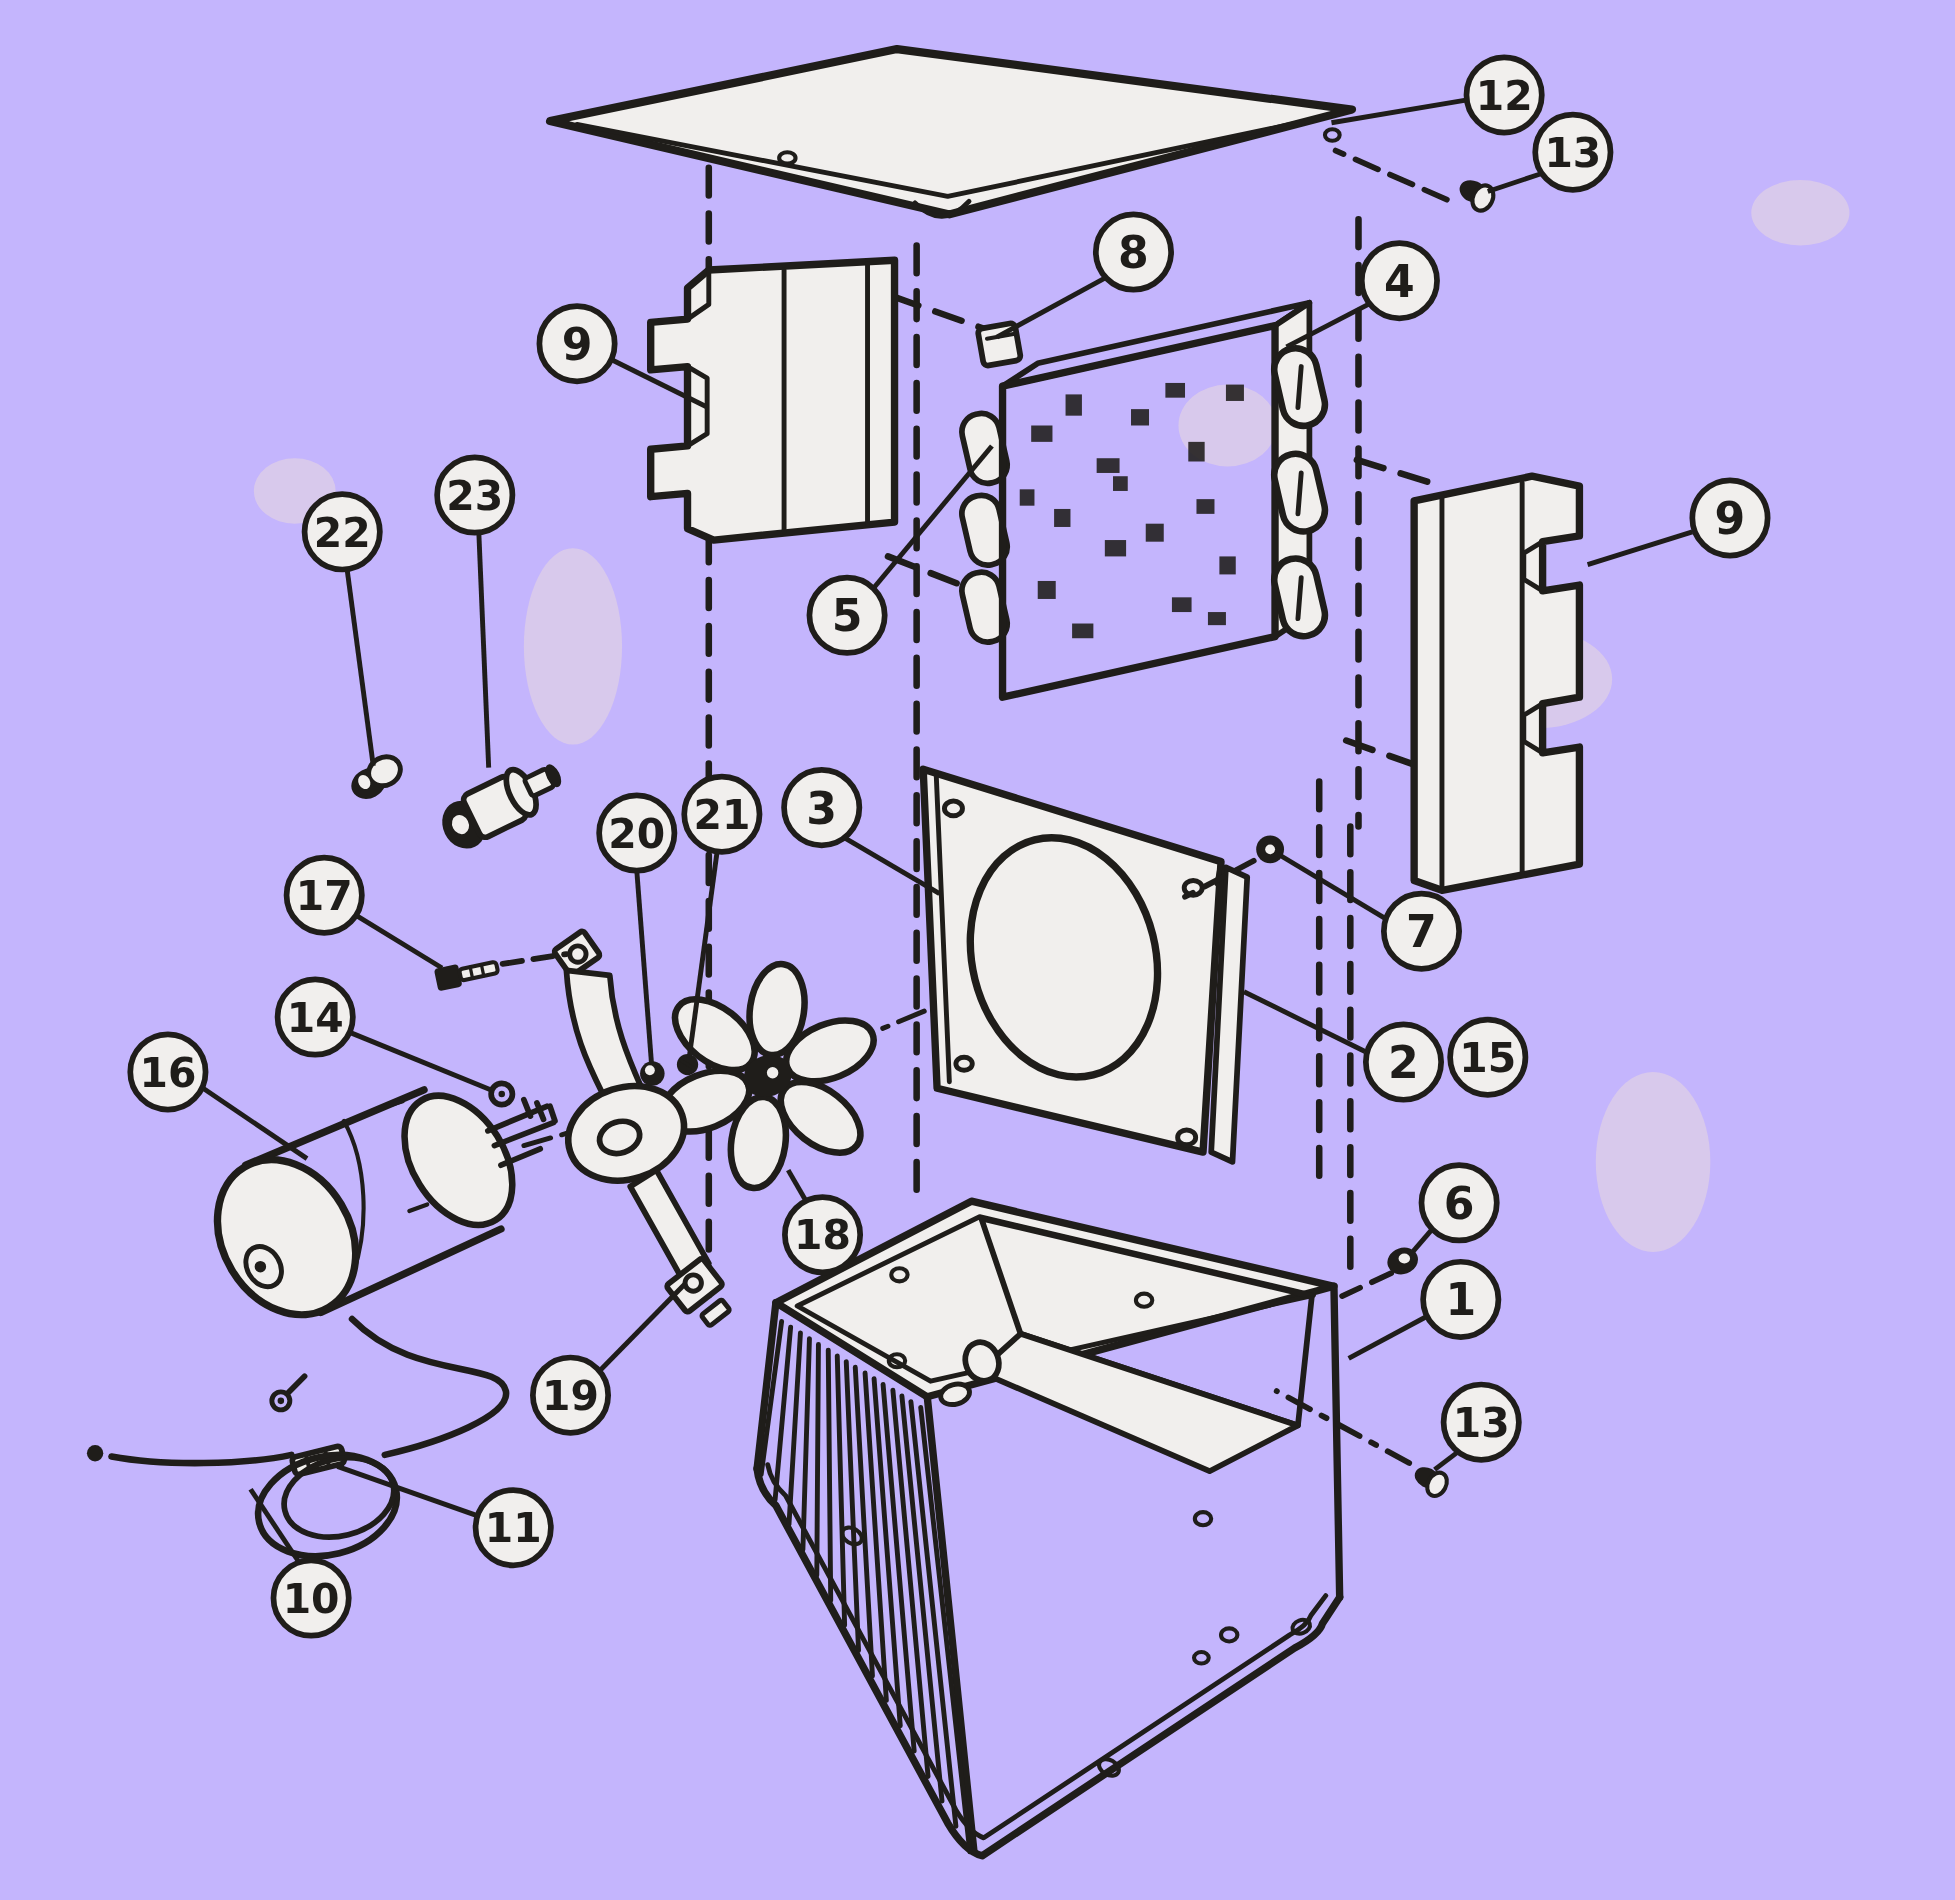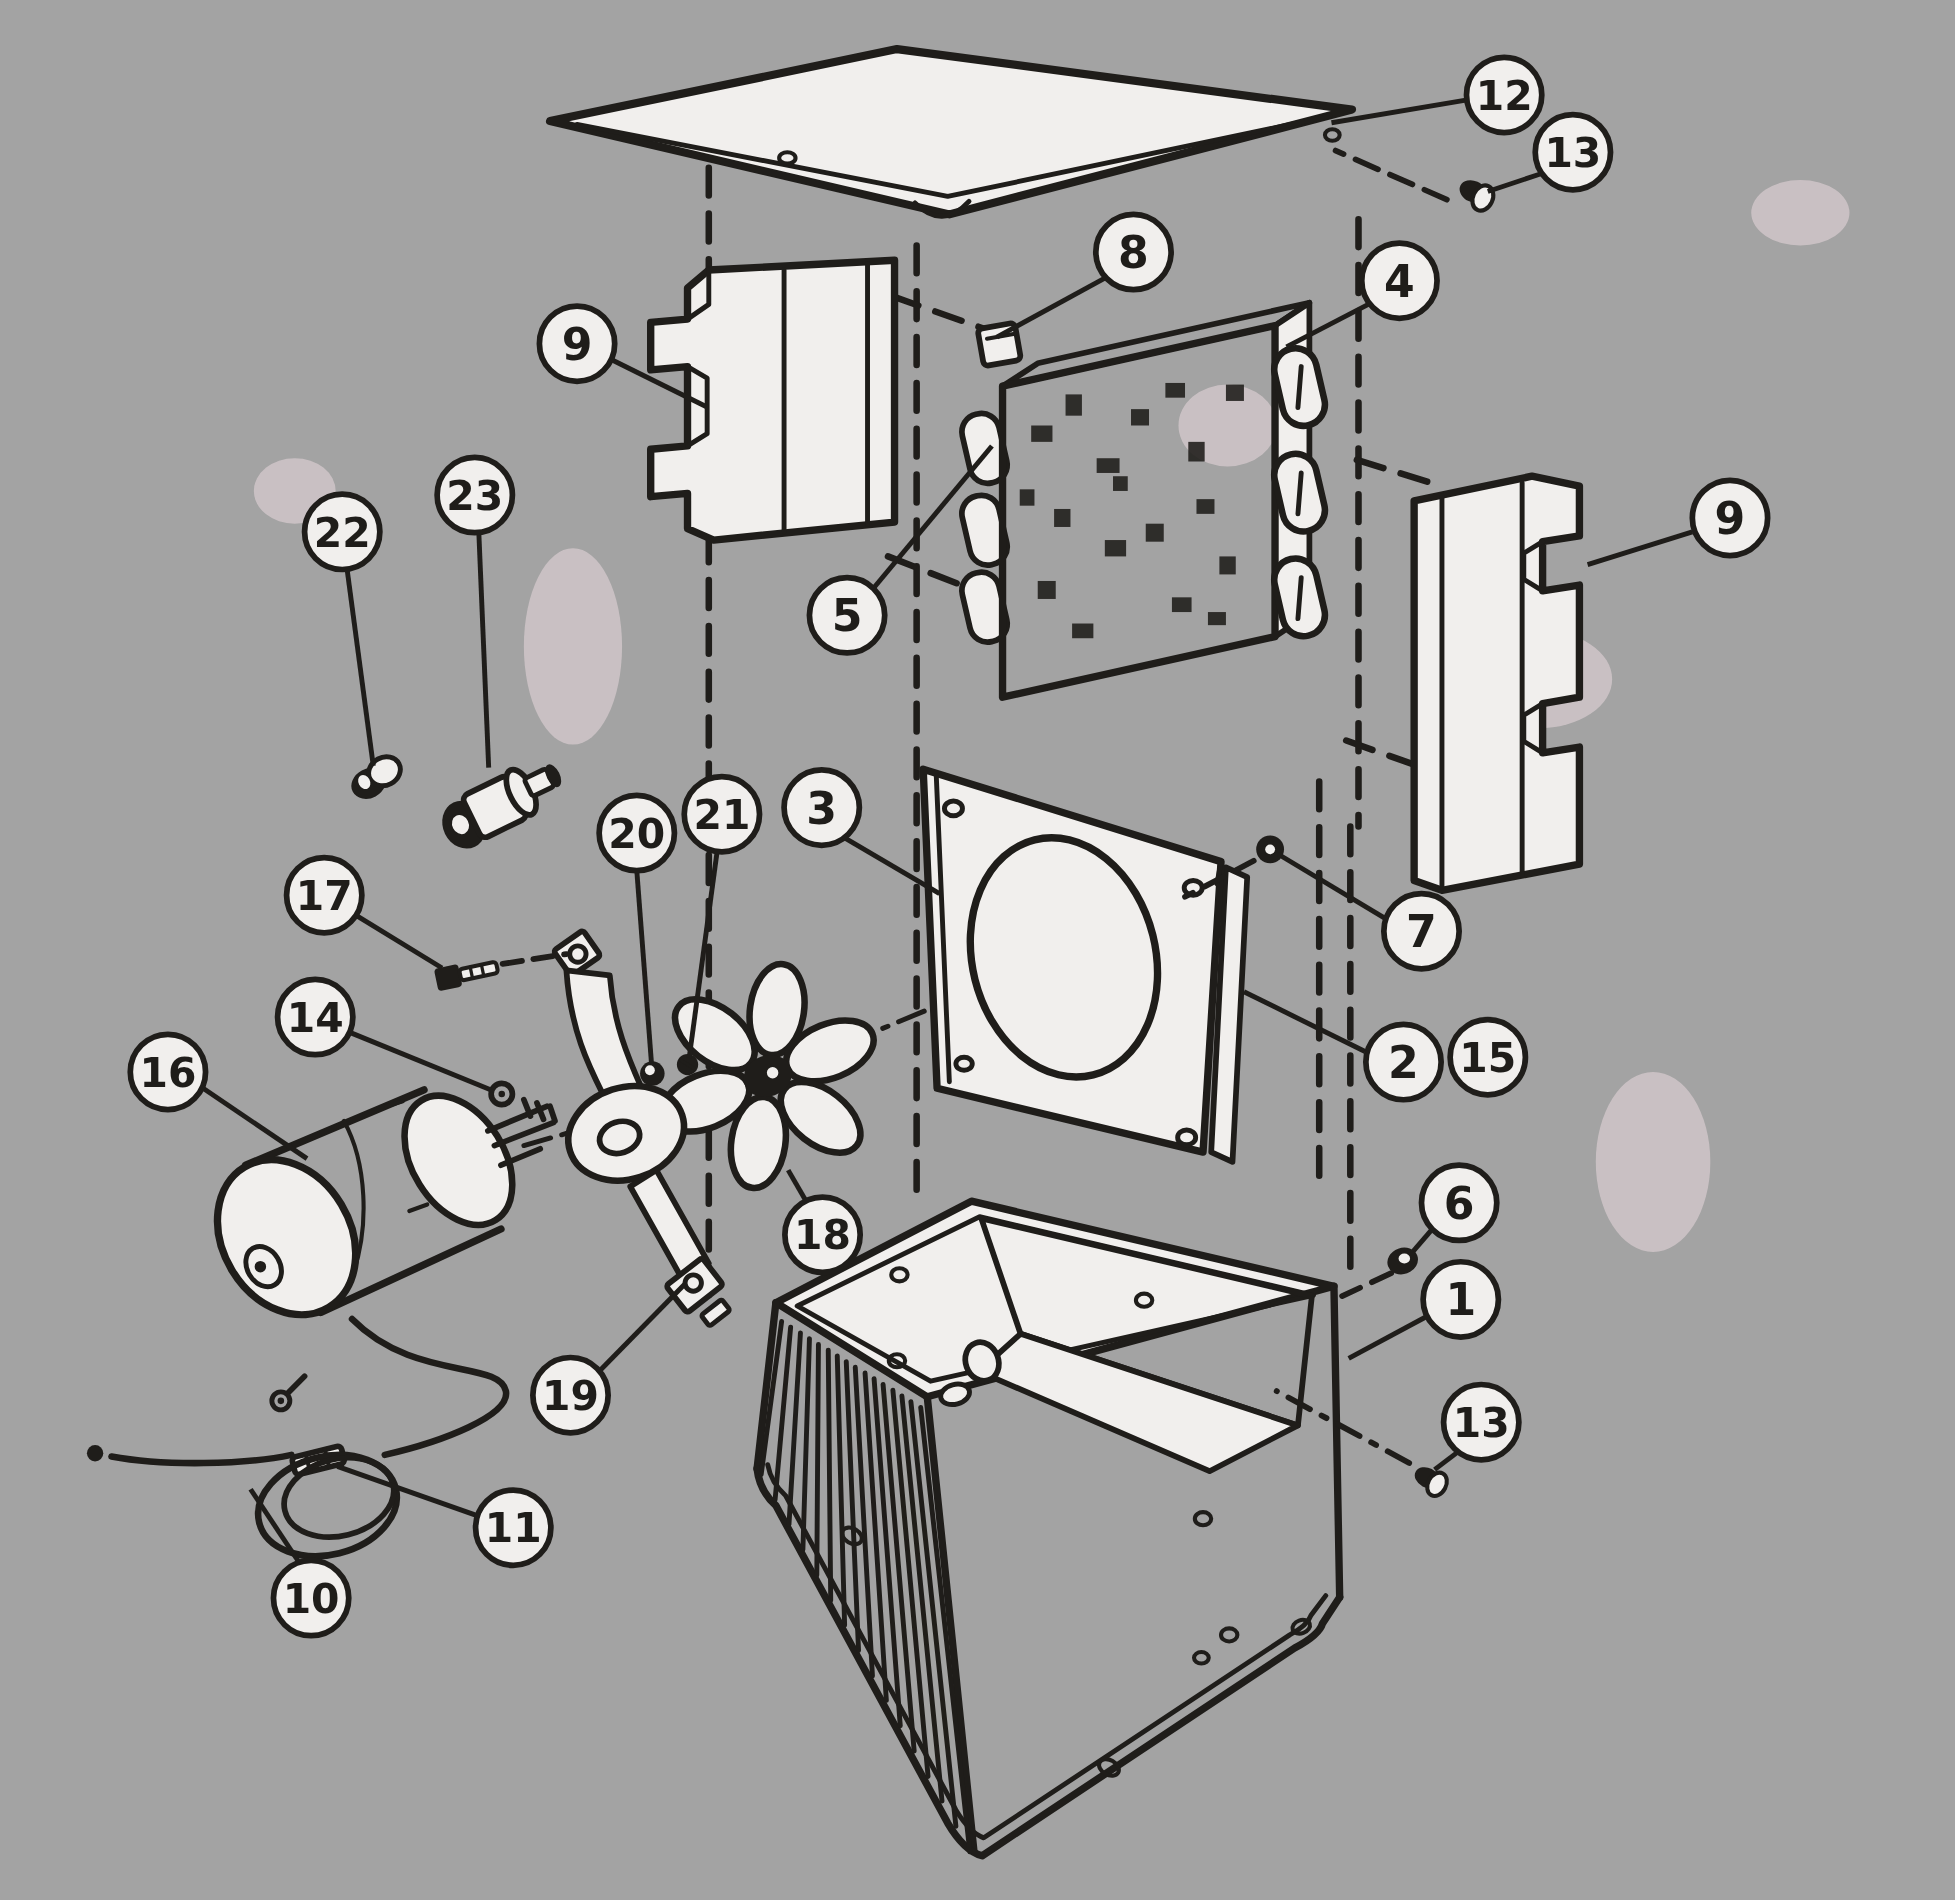--- a/index.html
+++ b/index.html
@@ -1,16 +1,16 @@
 <!DOCTYPE html>
 <html style="font-size:13px"><head>
 <meta charset="utf-8">
 <style>
   html,body{margin:0;padding:0;background:#e8e6e3;}
-  .page{width:1956px;height:1900px;position:relative;background:#a3a3a3;overflow:hidden;
+  .page{width:1956px;height:1900px;position:relative;background:#c4b5fd;overflow:hidden;
         font-family:"DejaVu Sans","Liberation Sans",sans-serif;}
   svg{position:absolute;left:0;top:0;}
   .ink{stroke:#1f1d1a;fill:none;stroke-linecap:round;stroke-linejoin:round;}
   .fill-ink{fill:#1f1d1a;stroke:none;}
   .white{fill:#f1efed;}
   .balloon-num{font-family:"DejaVu Sans","Liberation Sans",sans-serif;font-weight:bold;
                fill:#1f1d1a;text-anchor:middle;}
 </style>
 </head>
 <body>

